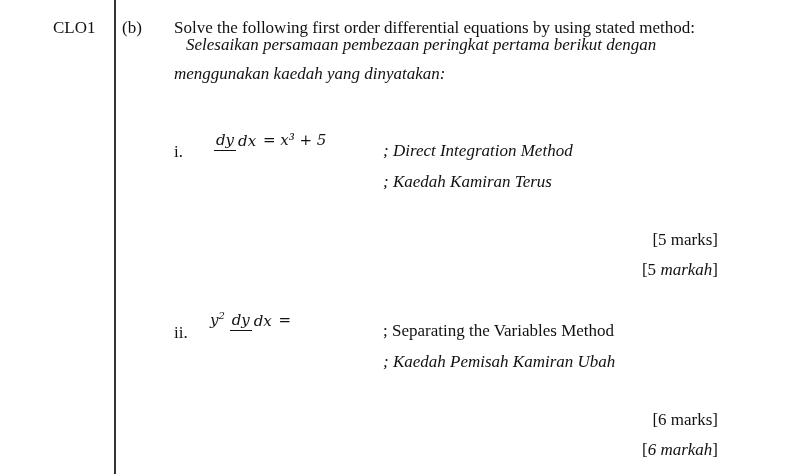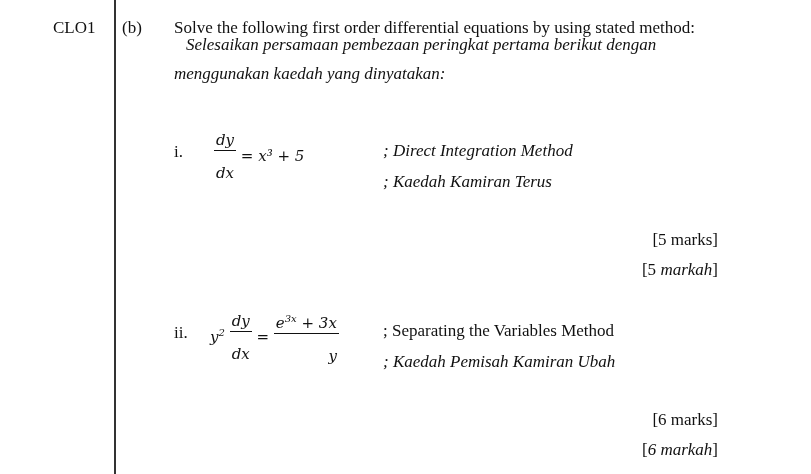--- a/index.html
+++ b/index.html
@@ -1,21 +1,21 @@
 <!DOCTYPE html>
 <html><head>
 <meta charset="utf-8">
 <style>
   html, body { margin:0; padding:0; background:#fff; }
   body { width:811px; height:474px; position:relative; overflow:hidden; font-family:"Liberation Serif", serif; color:#111; font-size:17px; }
   .abs { position:absolute; white-space:nowrap; }
   .vline { position:absolute; left:114px; top:0; width:2px; height:474px; background:#333; }
   .it { font-style:italic; }
   .math { font-family:"DejaVu Serif", serif; font-style:italic; font-size:15px; }
-  .frac { display:inline-flex; flex-direction:column; align-items:flex-end; vertical-align:middle;gap:12px; }
+  .frac { display:inline-flex; flex-direction:row; align-items:flex-start; vertical-align:middle; }
   .frac .num { border-bottom:1.3px solid #111; padding:0 2px 1px; line-height:18px; }
   .frac .den { padding:1px 2px 0; line-height:18px; }
   .up { font-style:normal; }
   sup { font-size:10px; }
   .right { text-align:right;margin-top:28px; }
 </style>
 </head>
 <body>
 
 <div class="vline"></div>
@@ -41,21 +41,17 @@
 <div class="abs right" style="right:93px; top:232px;"><span>[5 </span><span class="it">markah</span><span>]</span></div>
 
 <div class="abs" style="left:174px; top:323px;">ii.</div>
 <div class="abs math" style="left:210px; top:310px;">
   <span><span>y</span><sup>2</sup></span>
   <span class="frac">
     <span class="num">dy</span>
     <span class="den">dx</span>
   </span>
   <span class="up">=</span>
-  <span class="frac">
-    <span class="num"><span>e</span><sup>3x</sup><span> + 3x</span></span>
-    <span class="den">y</span>
-  </span>
 </div>
 <div class="abs" style="left:383px; top:321px;">; Separating the Variables Method</div>
 <div class="abs it" style="left:383px; top:352px;">; Kaedah Pemisah Kamiran Ubah</div>
 <div class="abs right" style="right:93px; top:382px;">[6 marks]</div>
 <div class="abs right" style="right:93px; top:412px;"><span>[</span><span class="it">6 markah</span><span>]</span></div>
 
 </body></html>

